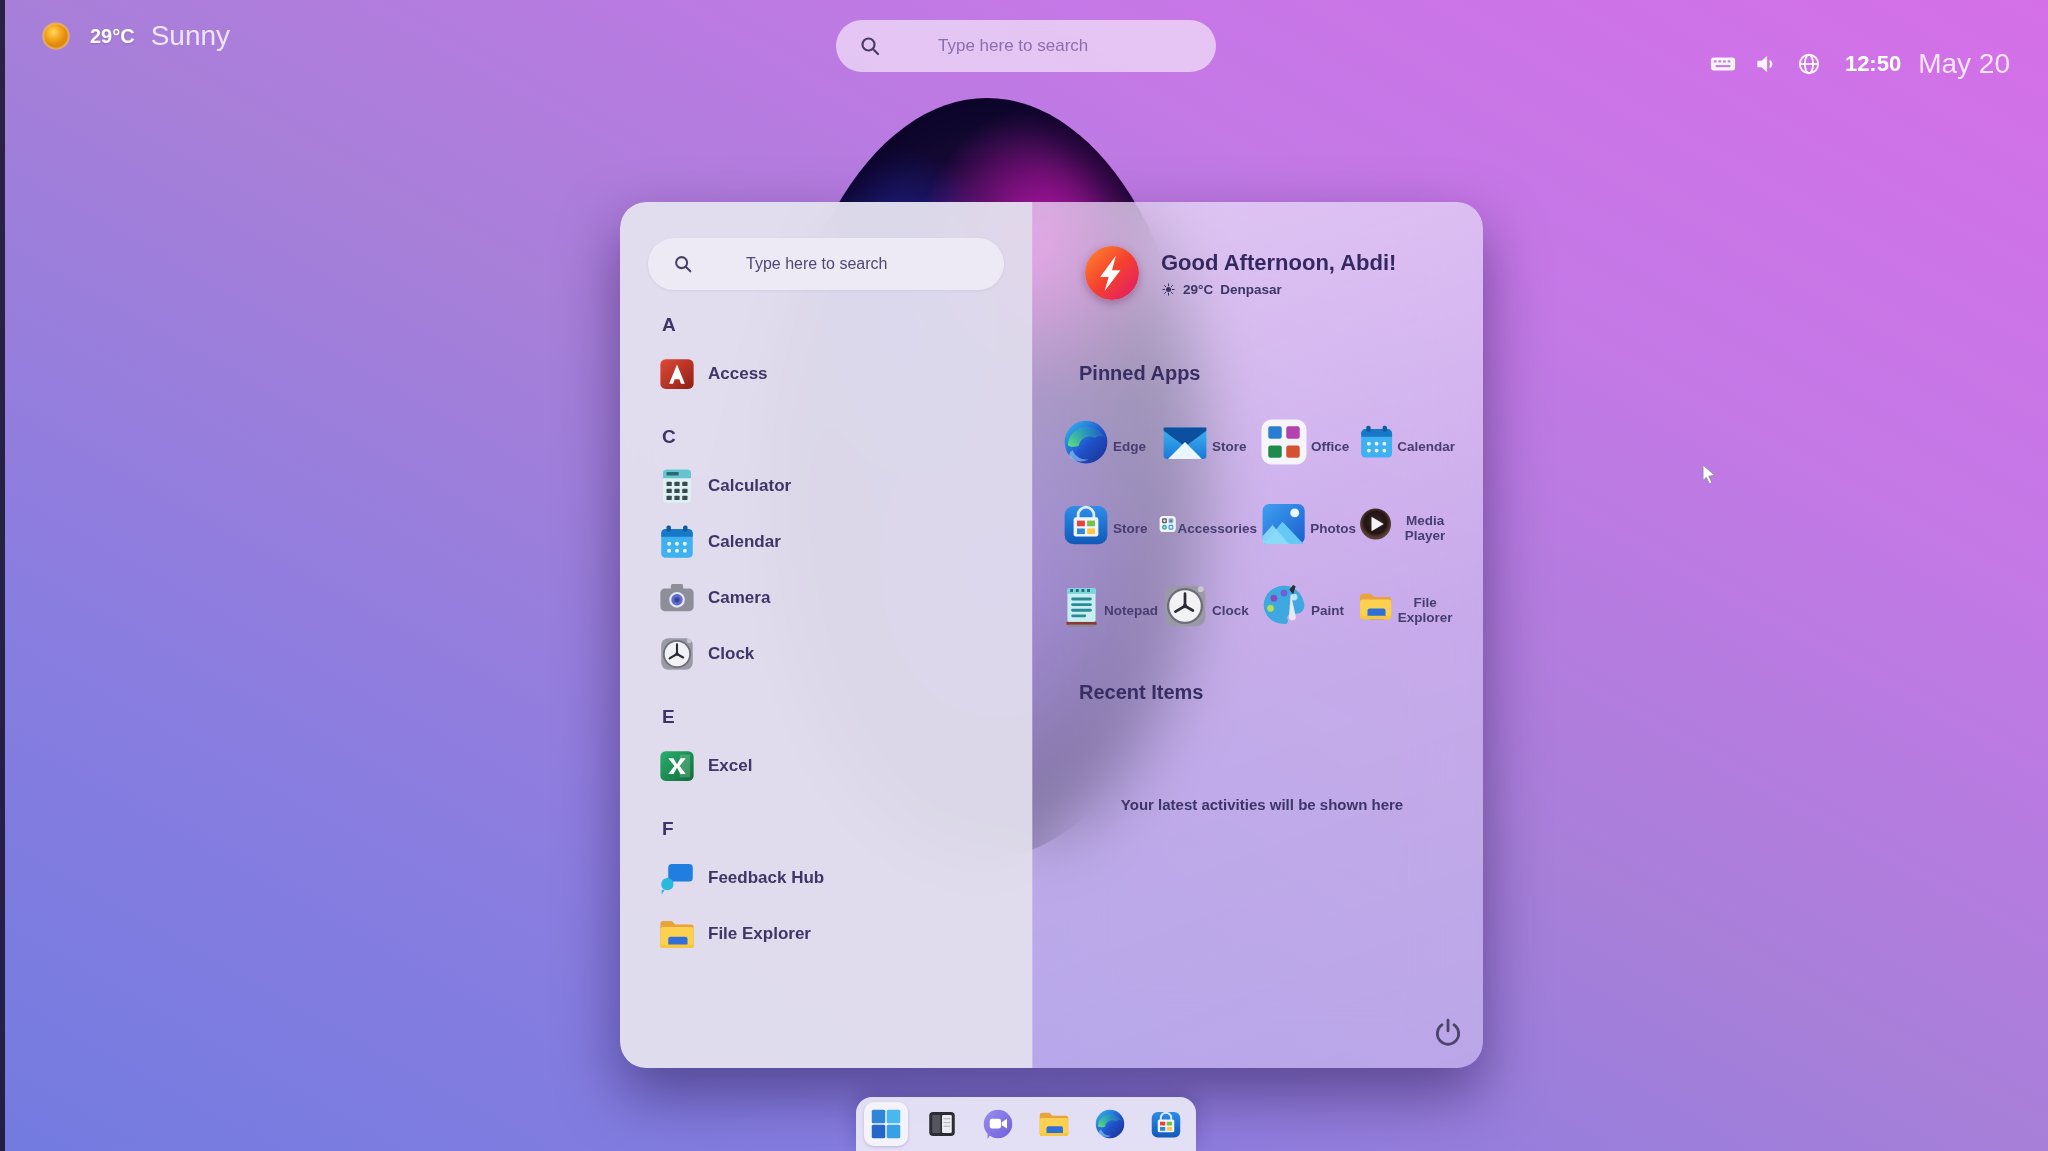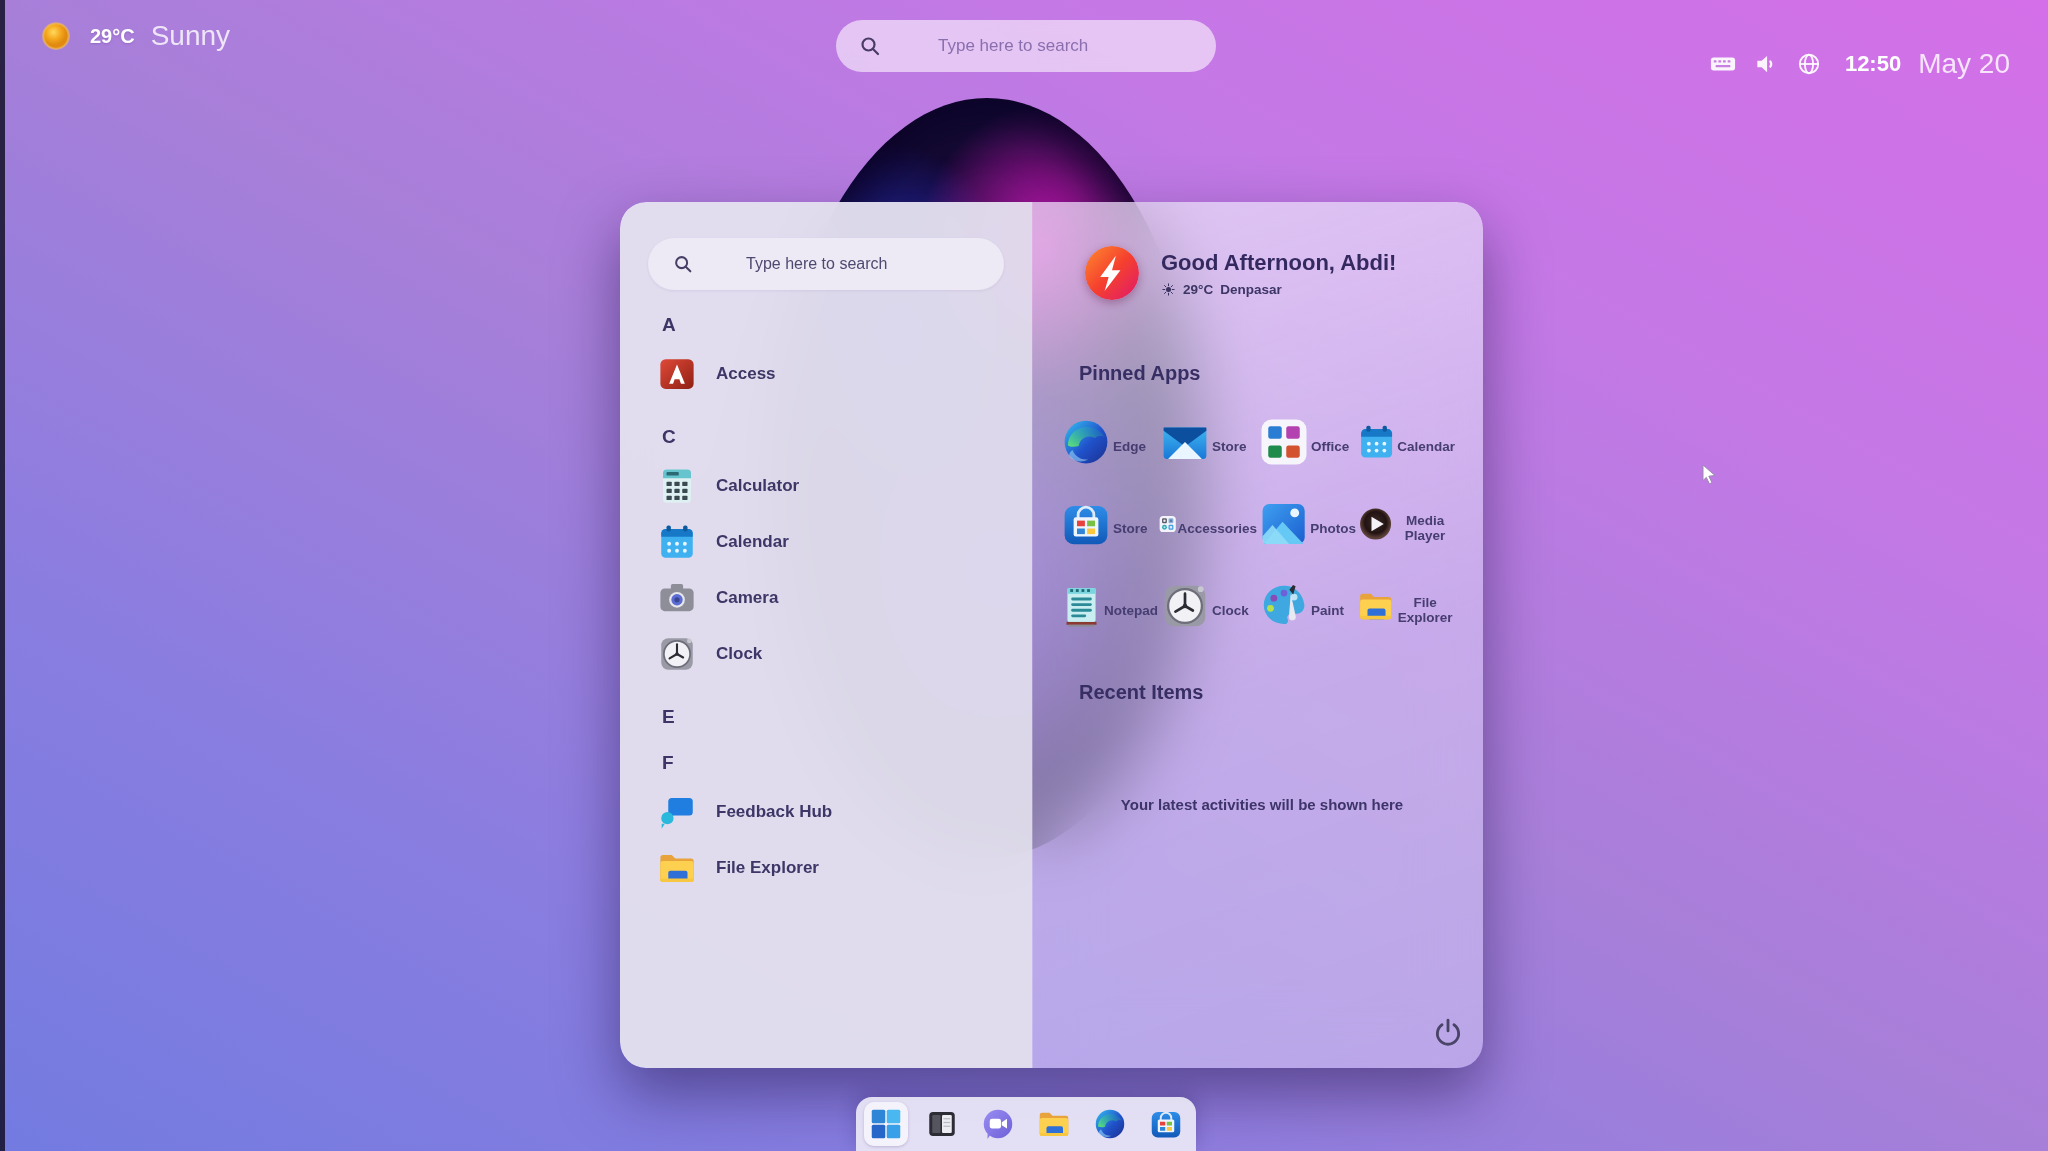--- a/index.html
+++ b/index.html
@@ -60,21 +60,21 @@
     display:flex; align-items:center; padding:0 24px; box-shadow:0 1px 3px rgba(60,40,110,.08);
   }
   .menu-search .mag { width:22px; height:22px; color:#474066; flex:0 0 auto; }
   .menu-search input {
     flex:1; border:none; outline:none; background:transparent;
     font-family:inherit; font-size:16px; color:#443d63; padding-left:52px;
   }
   .menu-search input::placeholder { color:#4f4870; }
   .app-list { margin-top:14px; }
   .letter { font-weight:bold; font-size:19px; color:#3c3566; margin:24px 0 10px 14px; }
-  .app-row { display:flex; align-items:center; gap:18px; padding:7px 8px; border-radius:10px; cursor:default; }
+  .app-row { display:flex; align-items:center; gap:10px; padding:7px 8px; border-radius:10px; cursor:default; }
   .app-row .ic { width:42px; height:42px; flex:0 0 auto; }
   .app-row .lbl { font-size:17px; font-weight:bold; color:#3d3666; }
 
   .right-col {
     flex:1; position:relative;
     background:linear-gradient(160deg, rgba(236,229,249,.72) 0%, rgba(216,203,244,.58) 55%, rgba(206,191,240,.62) 100%);
     backdrop-filter:blur(34px);
     border-left:1px solid rgba(255,255,255,.22);
     padding:44px 36px 0 46px;
   }
@@ -275,20 +275,36 @@
                 <line x1="24" y1="24" x2="31" y2="28"></line>
               </g>
               <circle cx="24" cy="24" r="2" fill="#2c2c34"></circle>
               <circle cx="38" cy="9" r="2.6" fill="#c8c8d0"></circle>
             </svg>
           </span>
         <span class="lbl">Clock</span>
       </div>
 
       <div class="letter">E</div>
+      <div class="app-row">
+        <span class="ic">
+            <svg viewBox="0 0 48 48">
+              <defs>
+                <linearGradient id="gxl" x1="0" y1="0" x2="1" y2="1">
+                  <stop offset="0" stop-color="#2ab06e"></stop>
+                  <stop offset="1" stop-color="#0e6b38"></stop>
+                </linearGradient>
+              </defs>
+              <rect x="5" y="7" width="38" height="34" rx="6" fill="url(#gxl)"></rect>
+              <rect x="27" y="11" width="12" height="26" fill="#9fd8b4" opacity=".3"></rect>
+              <path d="M14 15 h6 l4 7 4-7 h6 l-7 9 7 9 h-6 l-4-7 -4 7 h-6 l7-9z" fill="#fff"></path>
+            </svg>
+          </span>
+        <span class="lbl">Excel</span>
+      </div>
 
       <div class="letter">F</div>
       <div class="app-row">
         <span class="ic">
             <svg viewBox="0 0 48 48">
               <rect x="14" y="8" width="28" height="20" rx="4" fill="#1f7ee0"></rect>
               <path d="M20 28 l-4.5 6.5 v-6.5z" fill="#1f7ee0"></path>
               <circle cx="13" cy="31" r="7" fill="#2ab8dc"></circle>
               <path d="M10 37.5 l-3.5 5.5 v-5.5z" fill="#2ab8dc"></path>
             </svg>

